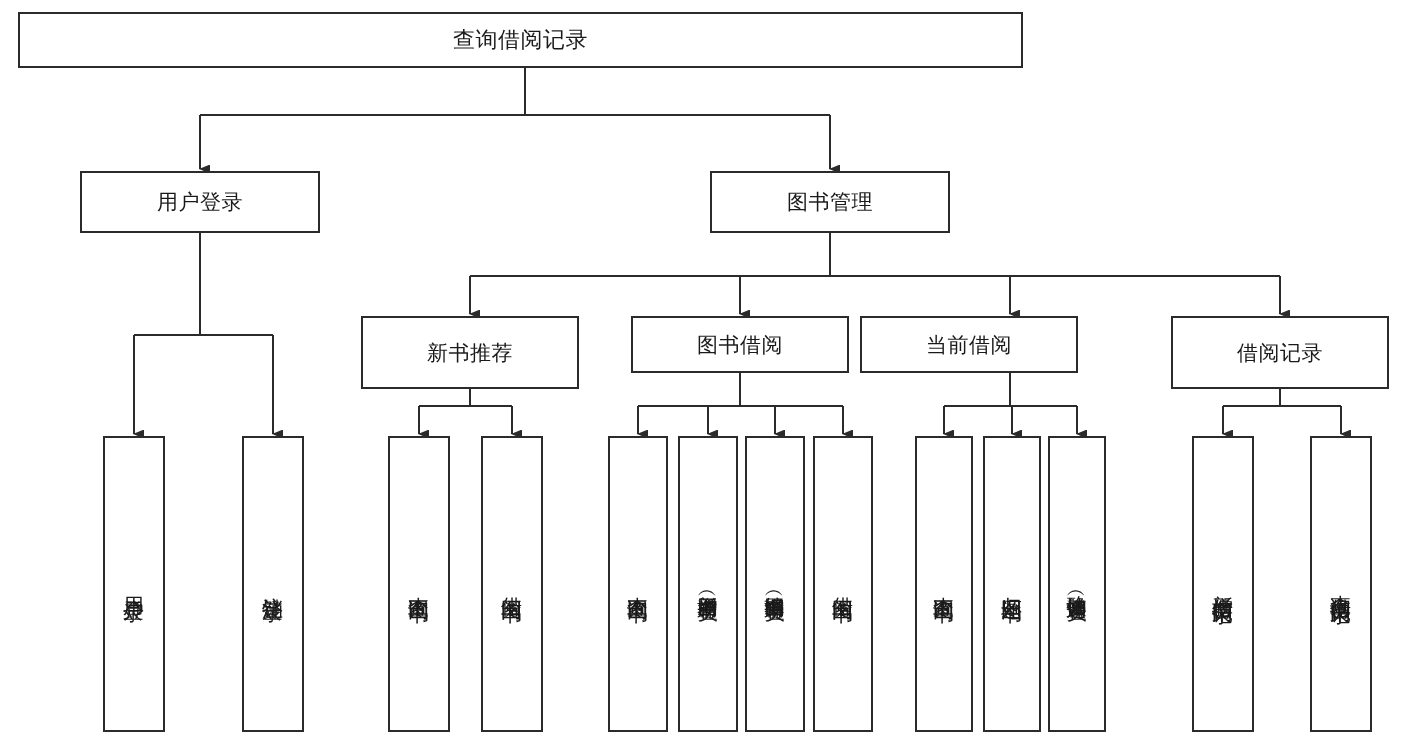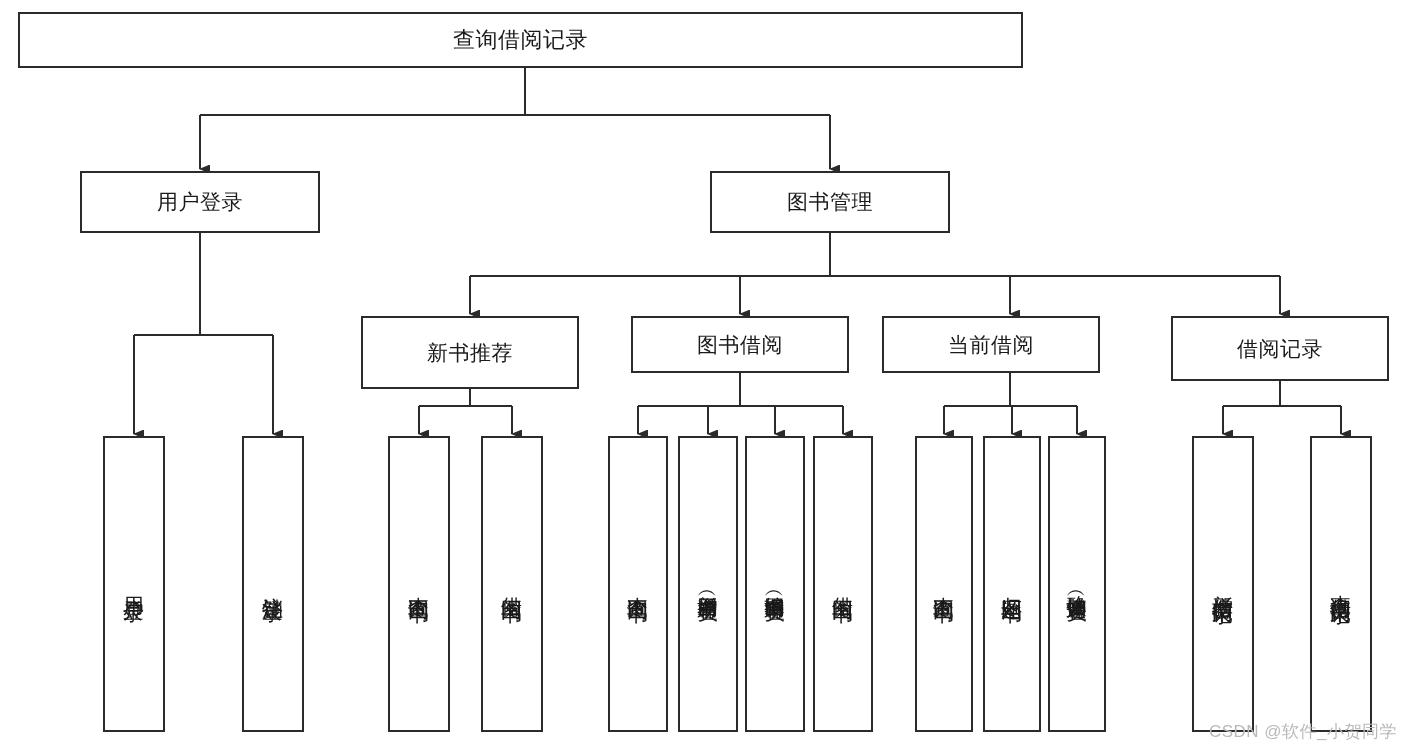--- a/index.html
+++ b/index.html
@@ -129,24 +129,24 @@
       </div>
       <div class="node horiz" style="left: 710px; top: 171px; width: 240px; height: 62px; align-items: center;">
         <span class="node-label">图书管理</span>
       </div>
       <div class="node horiz" style="left: 361px; top: 316px; width: 218px; height: 73px;">
         <span class="node-label">新书推荐</span>
       </div>
       <div class="node horiz" style="left: 631px; top: 316px; width: 218px; height: 57px;">
         <span class="node-label">图书借阅</span>
       </div>
-      <div class="node horiz" style="left: 882px; top: 316px; width: 218px; height: 57px;">
+      <div class="node horiz" style="left: 860px; top: 316px; width: 218px; height: 57px;">
         <span class="node-label">当前借阅</span>
       </div>
-      <div class="node horiz" style="left: 1171px; top: 316px; width: 218px; height: 65px;">
+      <div class="node horiz" style="left: 1171px; top: 316px; width: 218px; height: 73px;">
         <span class="node-label">借阅记录</span>
       </div>
       <div class="node vert" style="left: 103px; top: 436px; width: 62px; height: 296px;">
         <span class="node-label">用户登录</span>
       </div>
       <div class="node vert" style="left: 242px; top: 436px; width: 62px; height: 296px;">
         <span class="node-label">注销登录</span>
       </div>
       <div class="node vert" style="left: 388px; top: 436px; width: 62px; height: 296px;">
         <span class="node-label">查询图书</span>
@@ -176,14 +176,13 @@
         <span class="node-label">确认归还（管理员）</span>
       </div>
       <div class="node vert" style="left: 1192px; top: 436px; width: 62px; height: 296px;">
         <span class="node-label">新增借阅记录</span>
       </div>
       <div class="node vert" style="left: 1310px; top: 436px; width: 62px; height: 296px;">
         <span class="node-label">查询借阅记录</span>
       </div>
     </div>
 
-  <div class="watermark">CSDN @软件_小贺同学</div>
 </div>
 
 </body></html>

